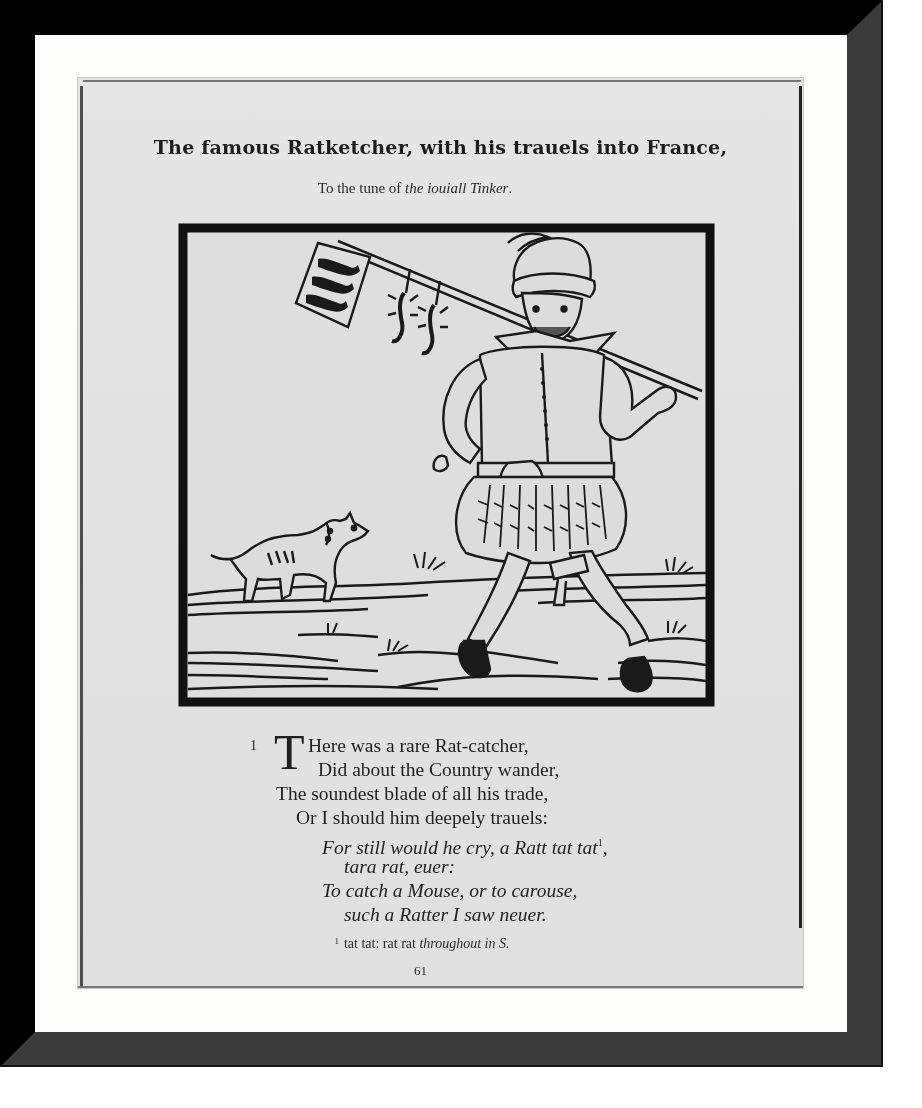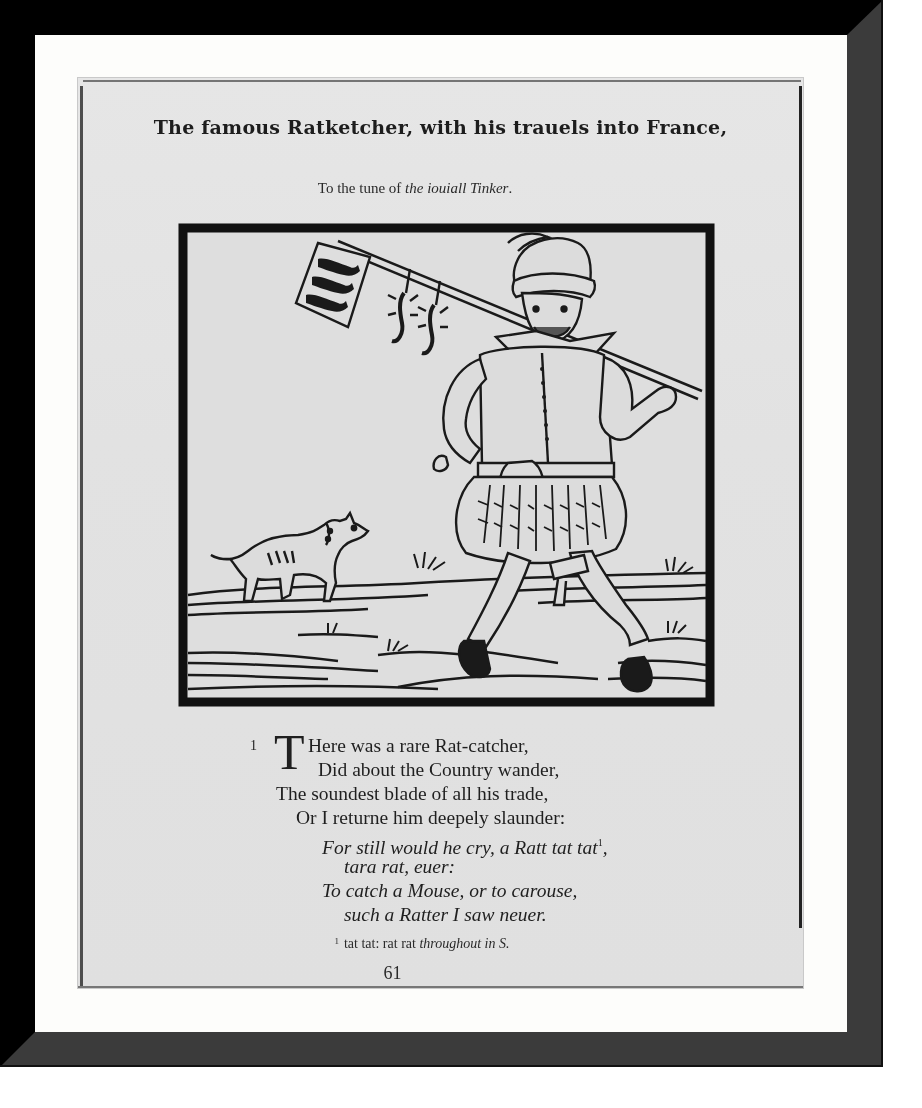--- a/index.html
+++ b/index.html
@@ -23,41 +23,41 @@
     box-shadow: 0 0 0 1px #c9c9c9;
   }
   .page-line-top { position: absolute; left: 5px; top: 2px; width: 718px; height: 2px; background: #444; opacity: .7; }
   .page-line-left { position: absolute; left: 2px; top: 8px; width: 3px; height: 900px; background: #333; opacity: .85; }
   .page-line-right { position: absolute; left: 721px; top: 8px; width: 3px; height: 842px; background: #222; }
   .page-line-bottom { position: absolute; left: 0; top: 908px; width: 725px; height: 2px; background: #777; }
 
   .title {
     position: absolute; left: 0; width: 725px; text-align: center;
     font-family: "DejaVu Serif", serif; font-weight: bold; color: #1d1d1d;
-    font-size: 19px; letter-spacing: 0.2px;
+    font-size: 19px; letter-spacing: 0.2px; margin-top: 20px;
   }
   .title.l1 { top: 38px; }
   .title.l2 { top: 65px; }
   .tune {
     position: absolute; left: 0; top: 102px; width: 674px; text-align: center;
     font-family: "Liberation Serif", serif; font-size: 15px; color: #2a2a2a;
   }
   .tune i { font-style: italic; }
 
   .woodcut { position: absolute; left: 100px; top: 145px; width: 537px; height: 484px; }
 
   .verse { position: absolute; left: 0; top: 650px; width: 725px; font-family: "Liberation Serif", serif; color: #1f1f1f; }
   .verse-num { position: absolute; left: 172px; top: 10px; font-size: 14px; }
   .dropcap { position: absolute; left: 196px; top: 2px; font-size: 50px; line-height: 44px; font-family: "Liberation Serif", serif; }
   .vl { position: absolute; font-size: 19.5px; white-space: nowrap; line-height: 24px; }
   .vl.it { font-style: italic; }
   .footnote { position: absolute; left: 0; top: 858px; width: 688px; text-align: center; font-family: "Liberation Serif", serif; font-size: 14px; color: #2a2a2a; }
   .footnote i { font-style: italic; }
   .footnote sup { font-size: 9px; vertical-align: 4px; margin-right: 5px; }
-  .pagenum { position: absolute; left: 0; top: 885px; width: 629px; text-align: center; font-family: "Liberation Serif", serif; font-size: 18px; color: #2a2a2a; }
+  .pagenum { position: absolute; left: 0; top: 885px; width: 629px; text-align: center; font-family: "Liberation Serif", serif; font-size: 13px; color: #2a2a2a; padding-left: 28px; }
   sup.fn { font-size: 10px; vertical-align: 8px; font-style: normal; }
 </style>
 </head>
 <body>
 
 <div class="frame">
   <div class="frame-top"></div>
   <div class="frame-left"></div>
   <div class="frame-right"></div>
   <div class="frame-bottom"></div>
@@ -189,21 +189,21 @@
       <path d="M268 234 c-8 -4 -14 4 -12 12 c4 4 12 2 14 -4 z"></path>
     </g>
   </svg>
 
   <div class="verse">
     <span class="verse-num">1</span>
     <span class="dropcap">T</span>
     <span class="vl" style="left:230px; top:6px;">Here was a rare Rat-catcher,</span>
     <span class="vl" style="left:240px; top:30px;">Did about the Country wander,</span>
     <span class="vl" style="left:198px; top:54px;">The soundest blade of all his trade,</span>
-    <span class="vl" style="left:218px; top:78px;">Or I returne him deepely slaunder:</span>
+    <span class="vl" style="left:218px; top:78px;">Or I should him deepely trauels:</span>
     <span class="vl it" style="left:244px; top:103px;"><span>For still would he cry, a Ratt tat tat</span><sup class="fn">1</sup><span>,</span></span>
     <span class="vl it" style="left:266px; top:127px;">tara rat, euer:</span>
     <span class="vl it" style="left:244px; top:151px;">To catch a Mouse, or to carouse,</span>
     <span class="vl it" style="left:266px; top:175px;">such a Ratter I saw neuer.</span>
   </div>
 
   <div class="footnote"><sup>1</sup><span>tat tat: rat rat </span><i>throughout in S.</i></div>
 
   <div class="pagenum">61</div>
 </div>

